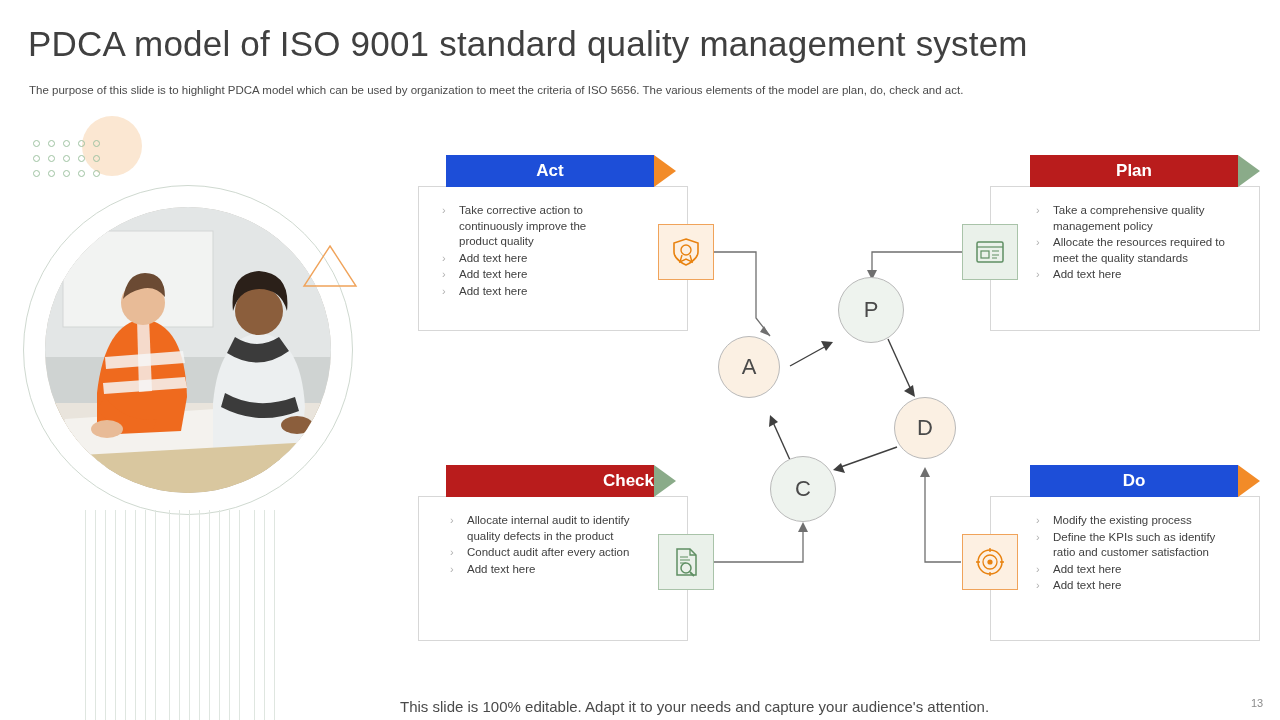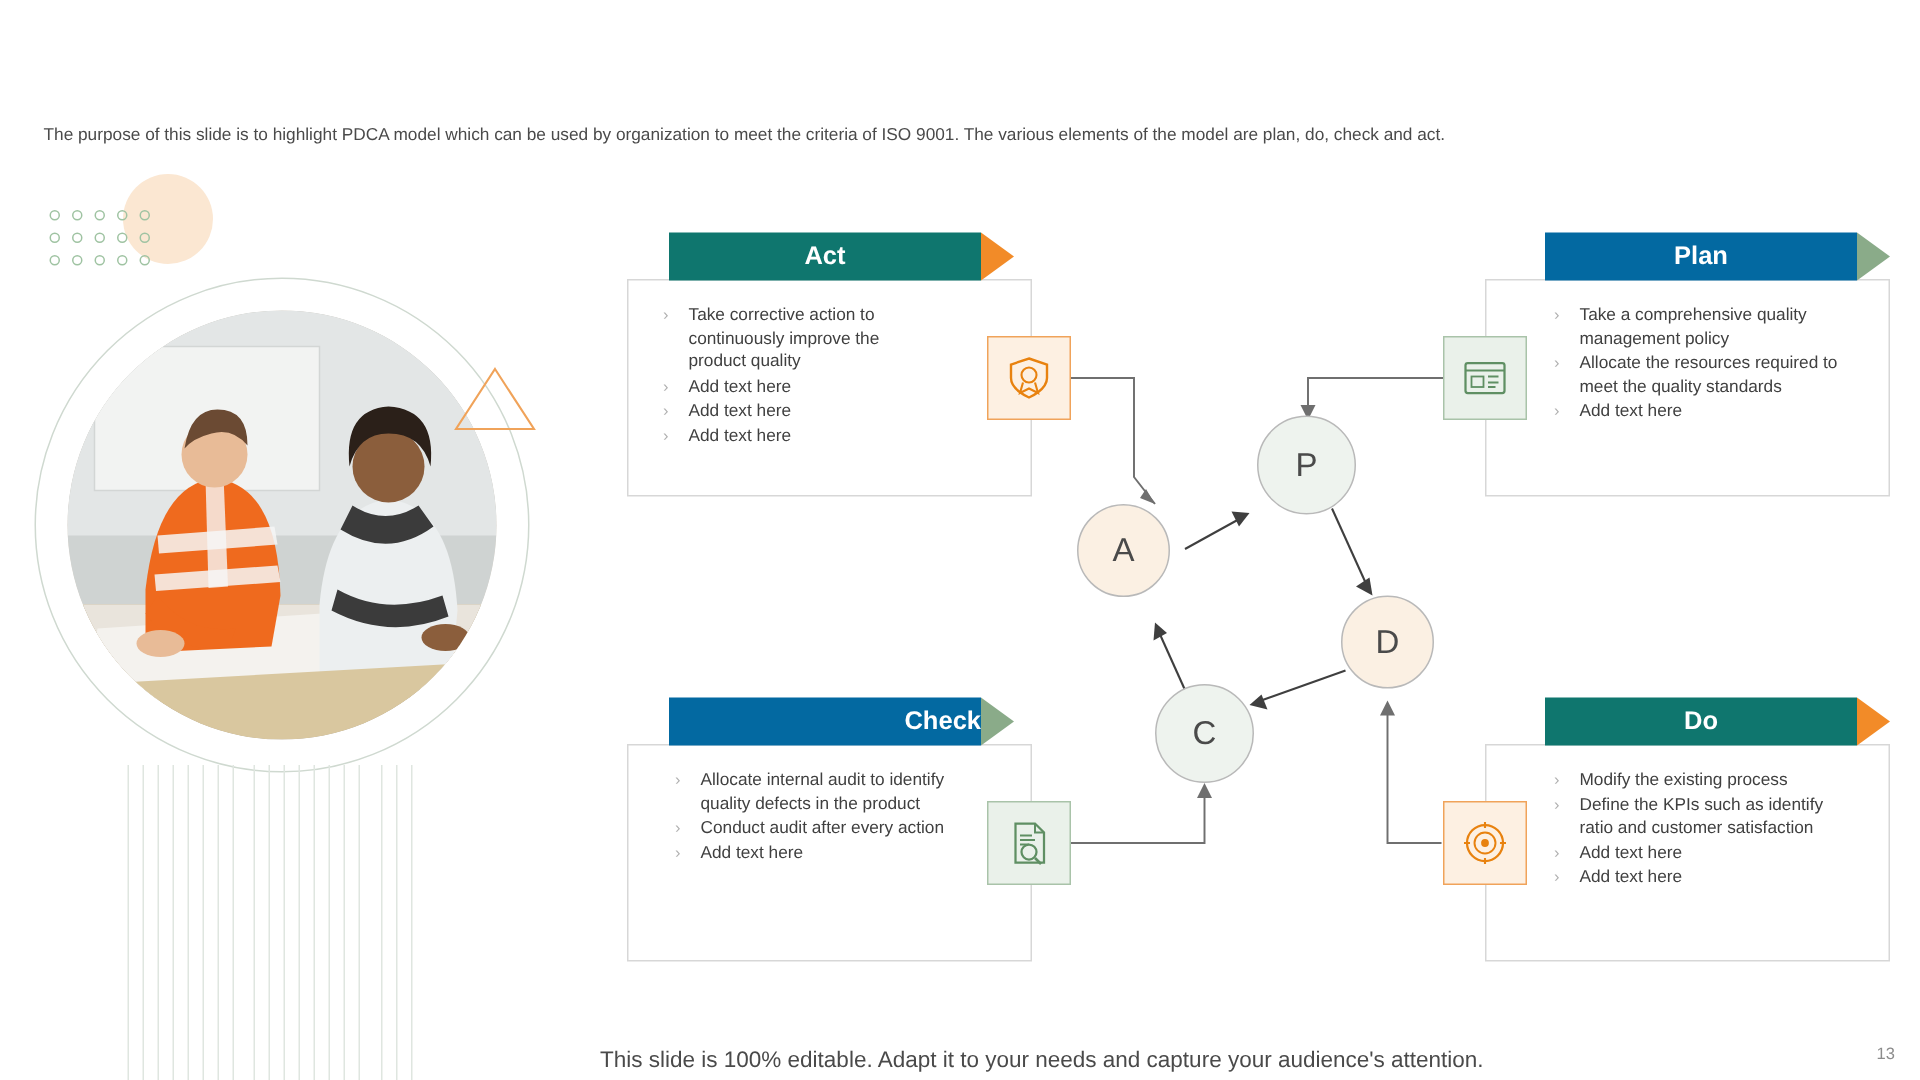--- a/index.html
+++ b/index.html
@@ -53,23 +53,23 @@
 
   
   .banner{
     position:absolute;height:32px;line-height:32px;width:208px;
     color:#ffffff;font-size:17px;font-weight:bold;text-align:center;
   }
   .banner .arrow{
     position:absolute;right:-22px;top:0;width:0;height:0;
     border-top:16px solid transparent;border-bottom:16px solid transparent;
   }
-  .banner-orange{background:#0f766e;}
+  .banner-orange{background:#1d4ed8;}
   .banner-orange .arrow{border-left:22px solid #f28b28;}
-  .banner-green{background:#0369a1;}
+  .banner-green{background:#b91c1c;}
   .banner-green .arrow{border-left:22px solid #8aab89;}
 
   
   .box{
     position:absolute;border:1px solid #d7d7d7;box-sizing:border-box;background:#fff;
   }
   .bullets{
     position:absolute;font-size:11.5px;line-height:15.5px;color:#404040;
   }
   .bullet{display:flex;margin-bottom:1px;}
@@ -106,21 +106,22 @@
   }
   .page-num{
     position:absolute;left:1251px;top:697px;font-size:11px;color:#8c8c8c;
   }
 </style>
 </head>
 <body>
 
 <div class="slide">
 
-  <div class="subtitle">The purpose of this slide is to highlight PDCA model which can be used by organization to meet the criteria of ISO 9001. The various elements of the model are plan, do, check and act.</div>
+  <div class="title">PDCA model of ISO 9001 standard quality management system</div>
+  <div class="subtitle">The purpose of this slide is to highlight PDCA model which can be used by organization to meet the criteria of ISO 5656. The various elements of the model are plan, do, check and act.</div>
 
   <div class="deco-circle"></div>
   <div class="dot-grid">
     <div class="dot-row"><span class="dot"></span><span class="dot"></span><span class="dot"></span><span class="dot"></span><span class="dot"></span></div>
     <div class="dot-row"><span class="dot"></span><span class="dot"></span><span class="dot"></span><span class="dot"></span><span class="dot"></span></div>
     <div class="dot-row"><span class="dot"></span><span class="dot"></span><span class="dot"></span><span class="dot"></span><span class="dot"></span></div>
   </div>
 
   <div class="photo-ring"></div>
   <div class="photo">

